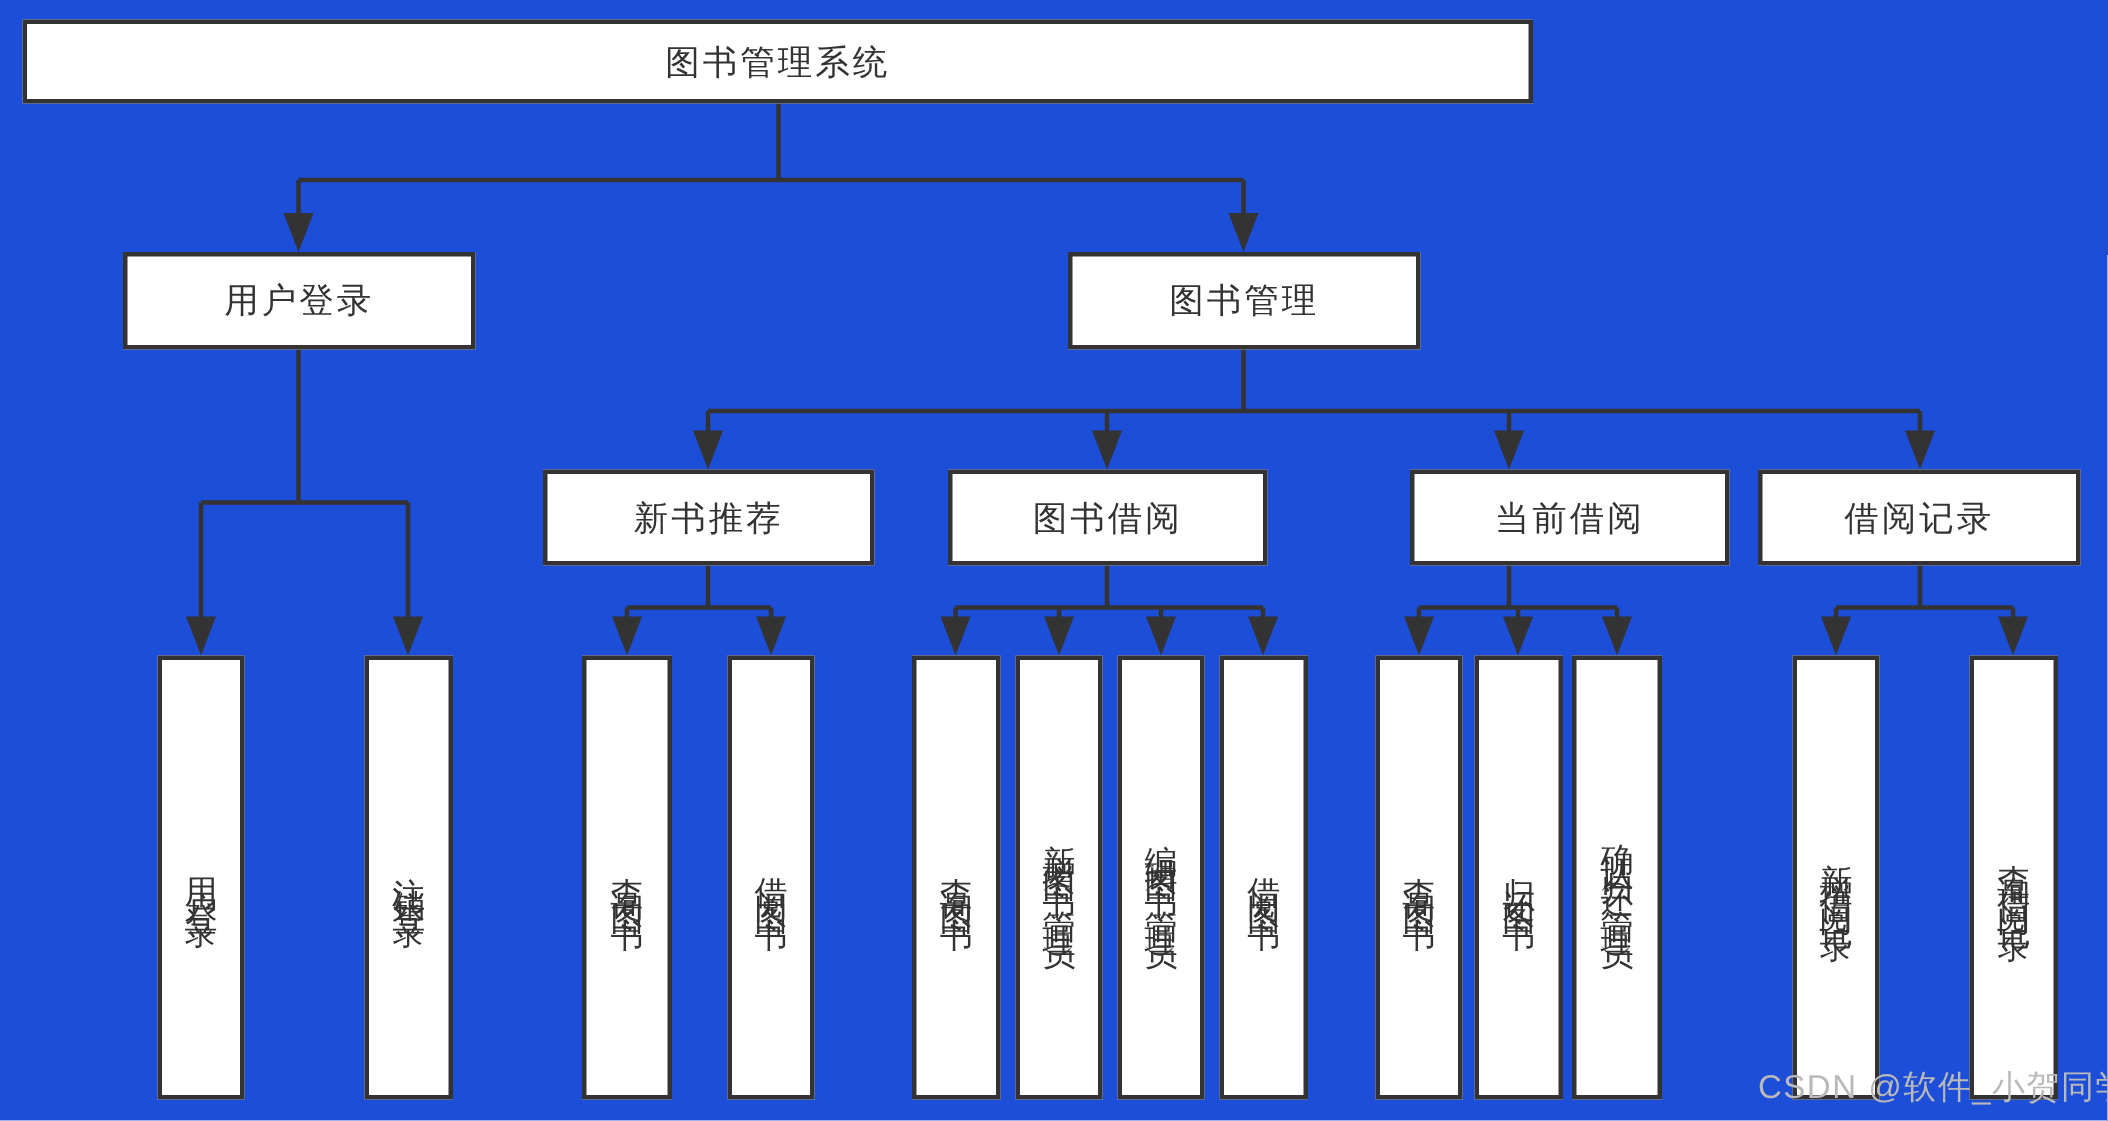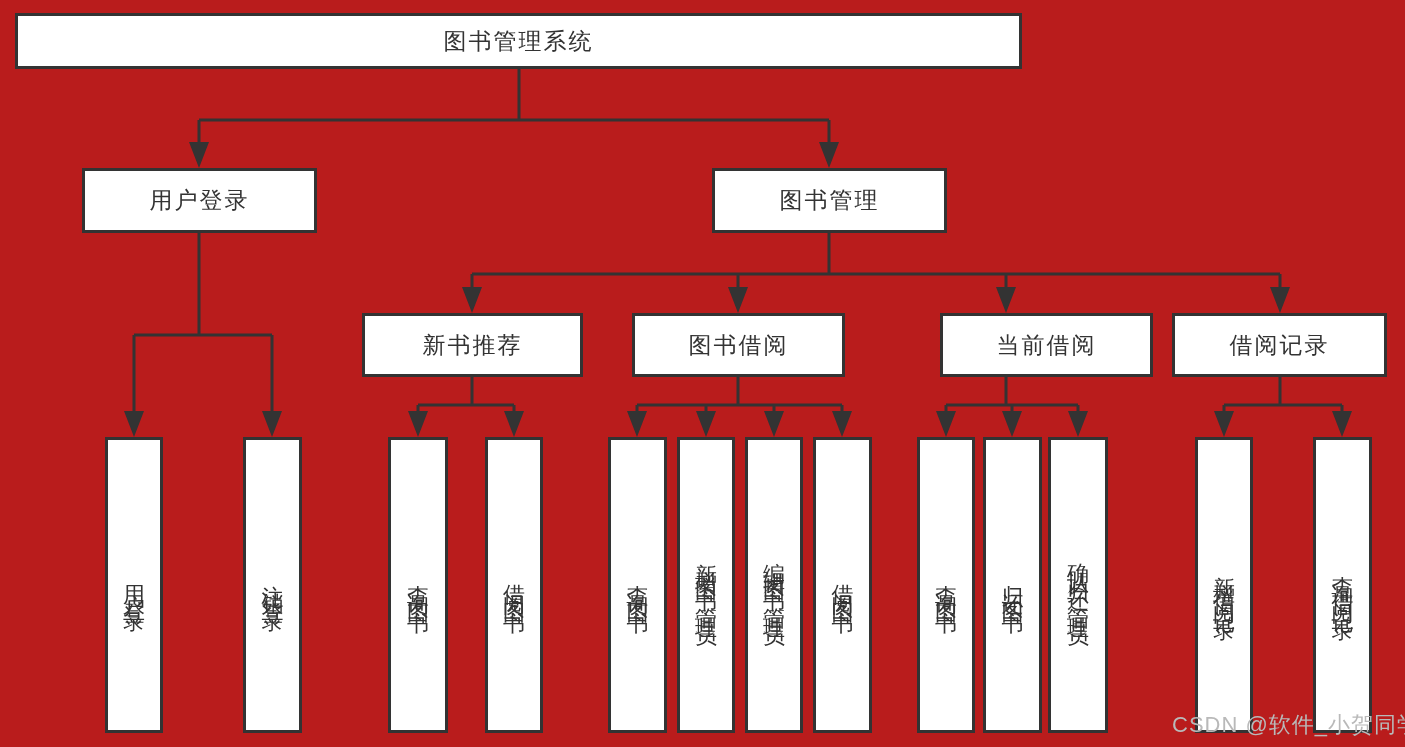--- a/index.html
+++ b/index.html
@@ -1,20 +1,20 @@
 <!DOCTYPE html>
 <html><head>
 <meta charset="utf-8">
 <style>
   html, body { margin: 0; padding: 0; background: #ffffff; }
   .canvas {
     position: relative;
     width: 1405px;
     height: 747px;
-    background: #b91c1c;
+    background: #1d4ed8;
     font-family: "Liberation Sans", sans-serif;
     overflow: hidden;
   }
   .connectors {
     position: absolute;
     left: 0; top: 0;
     width: 1405px; height: 747px;
     pointer-events: none;
   }
   .node {

